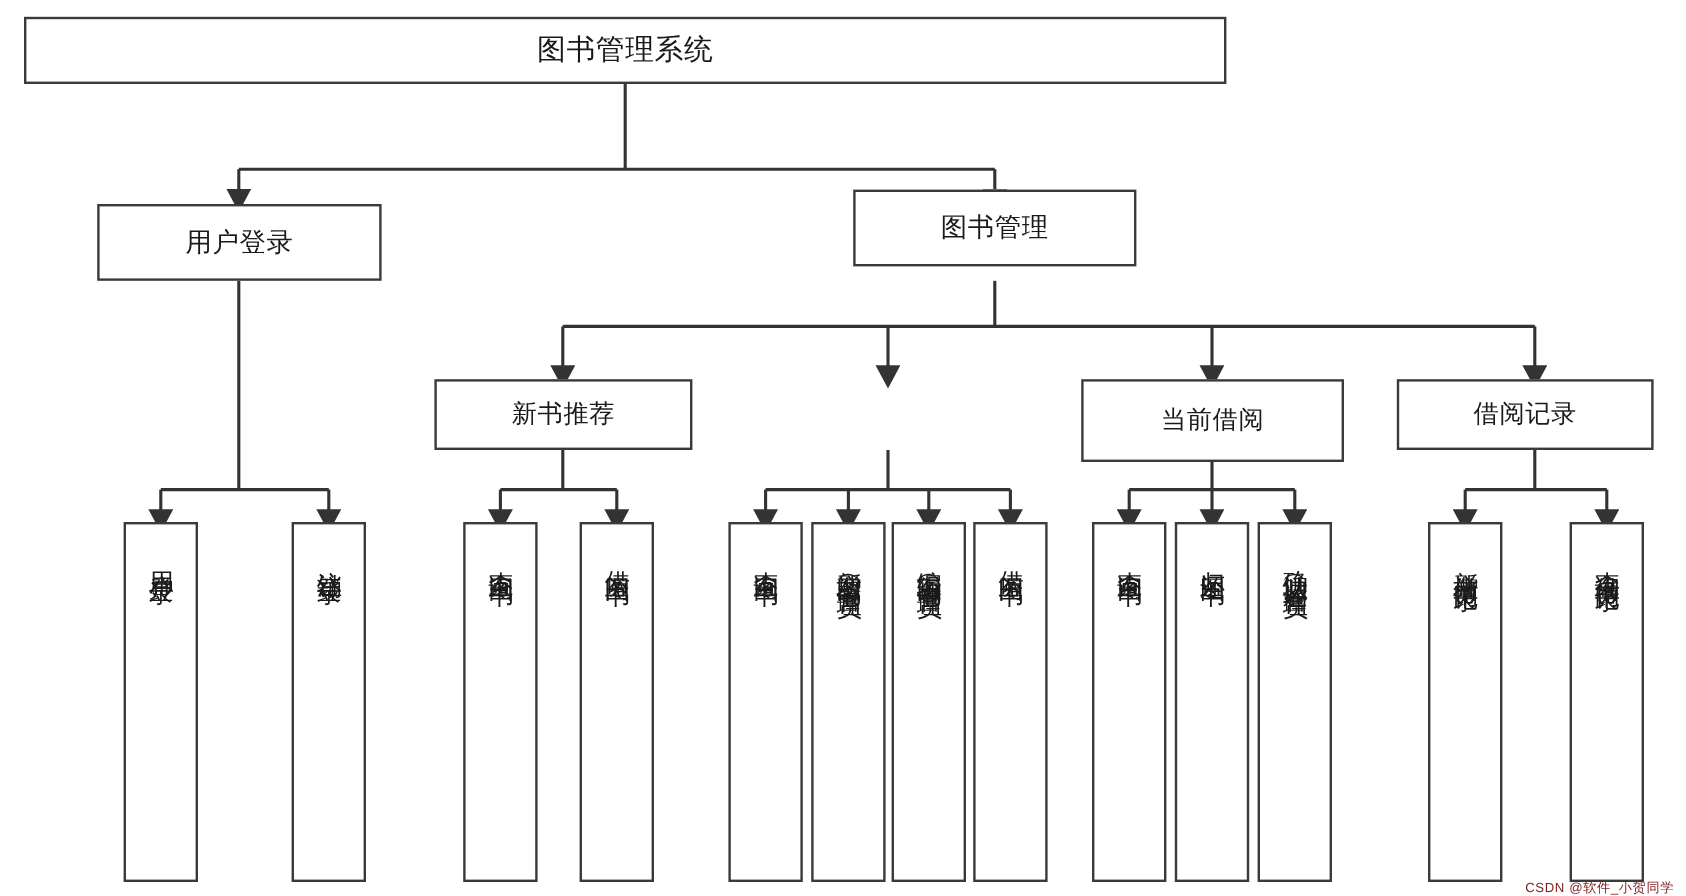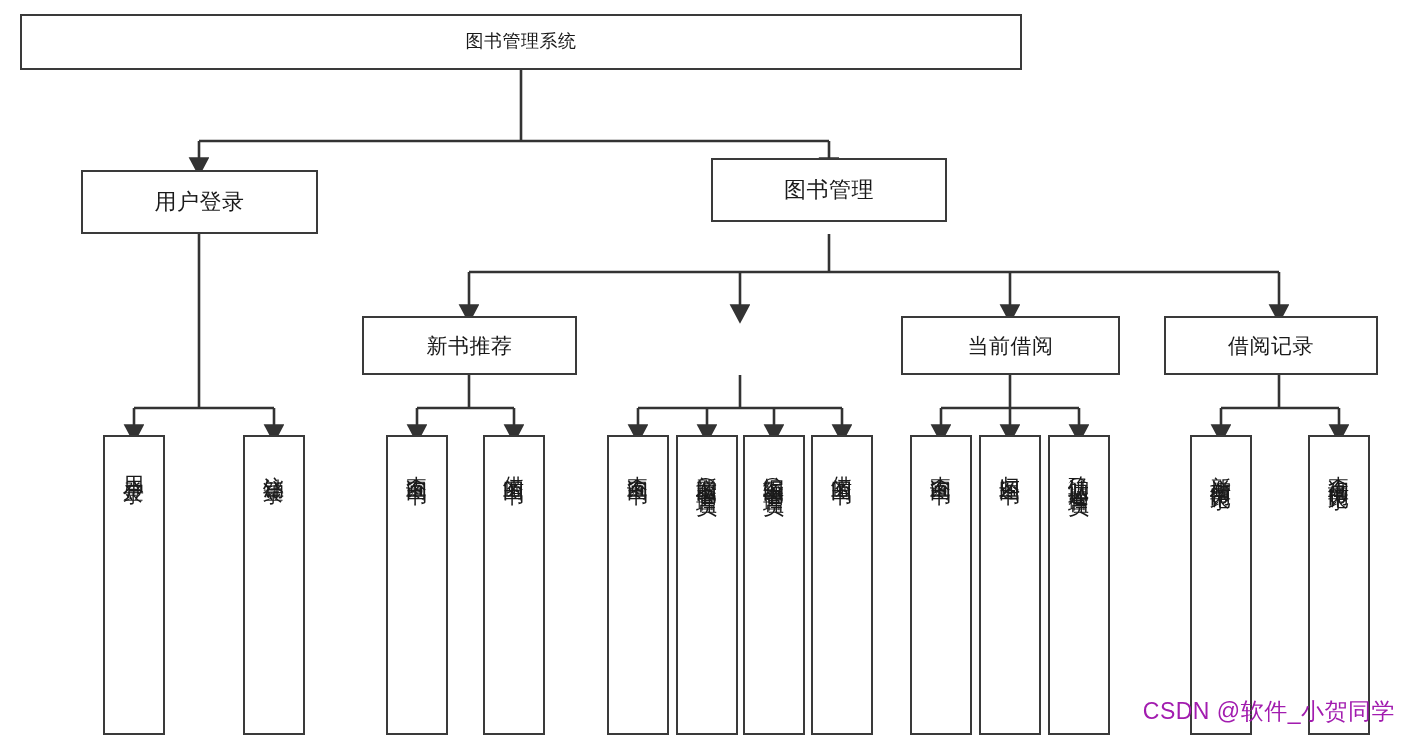--- a/index.html
+++ b/index.html
@@ -31,43 +31,43 @@
     justify-content:center;
     z-index:2;
   }
   .node .lbl{
     font-size:22px;
     line-height:1.22;
     color:#1a1a1a;
     letter-spacing:0.5px;
     white-space:nowrap;
   }
-  .node.root .lbl{font-size:18px;}
+  .node.root .lbl{font-size:24px;}
   .node.lvl2 .lbl{font-size:22px;}
   .node.lvl3 .lbl{font-size:21px;}
   
   .node.leaf{
     align-items:flex-start;
     justify-content:center;
     padding-top:22px;
   }
   .node.leaf .lbl{
     writing-mode:vertical-rl;
     text-orientation:upright;
     font-size:21px;
     letter-spacing:3px;
     line-height:1;
     white-space:nowrap;
   }
   #watermark{
     position:absolute;
     right:10px;
-    bottom:20px;
-    font-size:23px;
-    color:#a21caf;
+    bottom:0;
+    font-size:11px;
+    color:#7f1d1d;
     letter-spacing:0.5px;
     z-index:5;
     white-space:nowrap;
   }
 </style>
 </head>
 <body>
 
 <div id="canvas">
 
@@ -130,21 +130,21 @@
   <div class="node lvl2" style="left:81px; top:170px; width:237px; height:64px;">
     <span class="lbl">用户登录</span>
   </div>
   <div class="node lvl2" style="left:711px; top:158px; width:236px; height:64px;">
     <span class="lbl">图书管理</span>
   </div>
 
   <div class="node lvl3" style="left:362px; top:316px; width:215px; height:59px;">
     <span class="lbl">新书推荐</span>
   </div>
-  <div class="node lvl3" style="left:901px; top:316px; width:219px; height:59px;">
+  <div class="node lvl3" style="left:901px; top:316px; width:219px; height:69px;">
     <span class="lbl">当前借阅</span>
   </div>
   <div class="node lvl3" style="left:1164px; top:316px; width:214px; height:59px;">
     <span class="lbl">借阅记录</span>
   </div>
 
   <div class="node leaf" style="left:103px; top:435px; width:62px; height:300px;">
     <span class="lbl">用户登录</span>
   </div>
   <div class="node leaf" style="left:243px; top:435px; width:62px; height:300px;">

